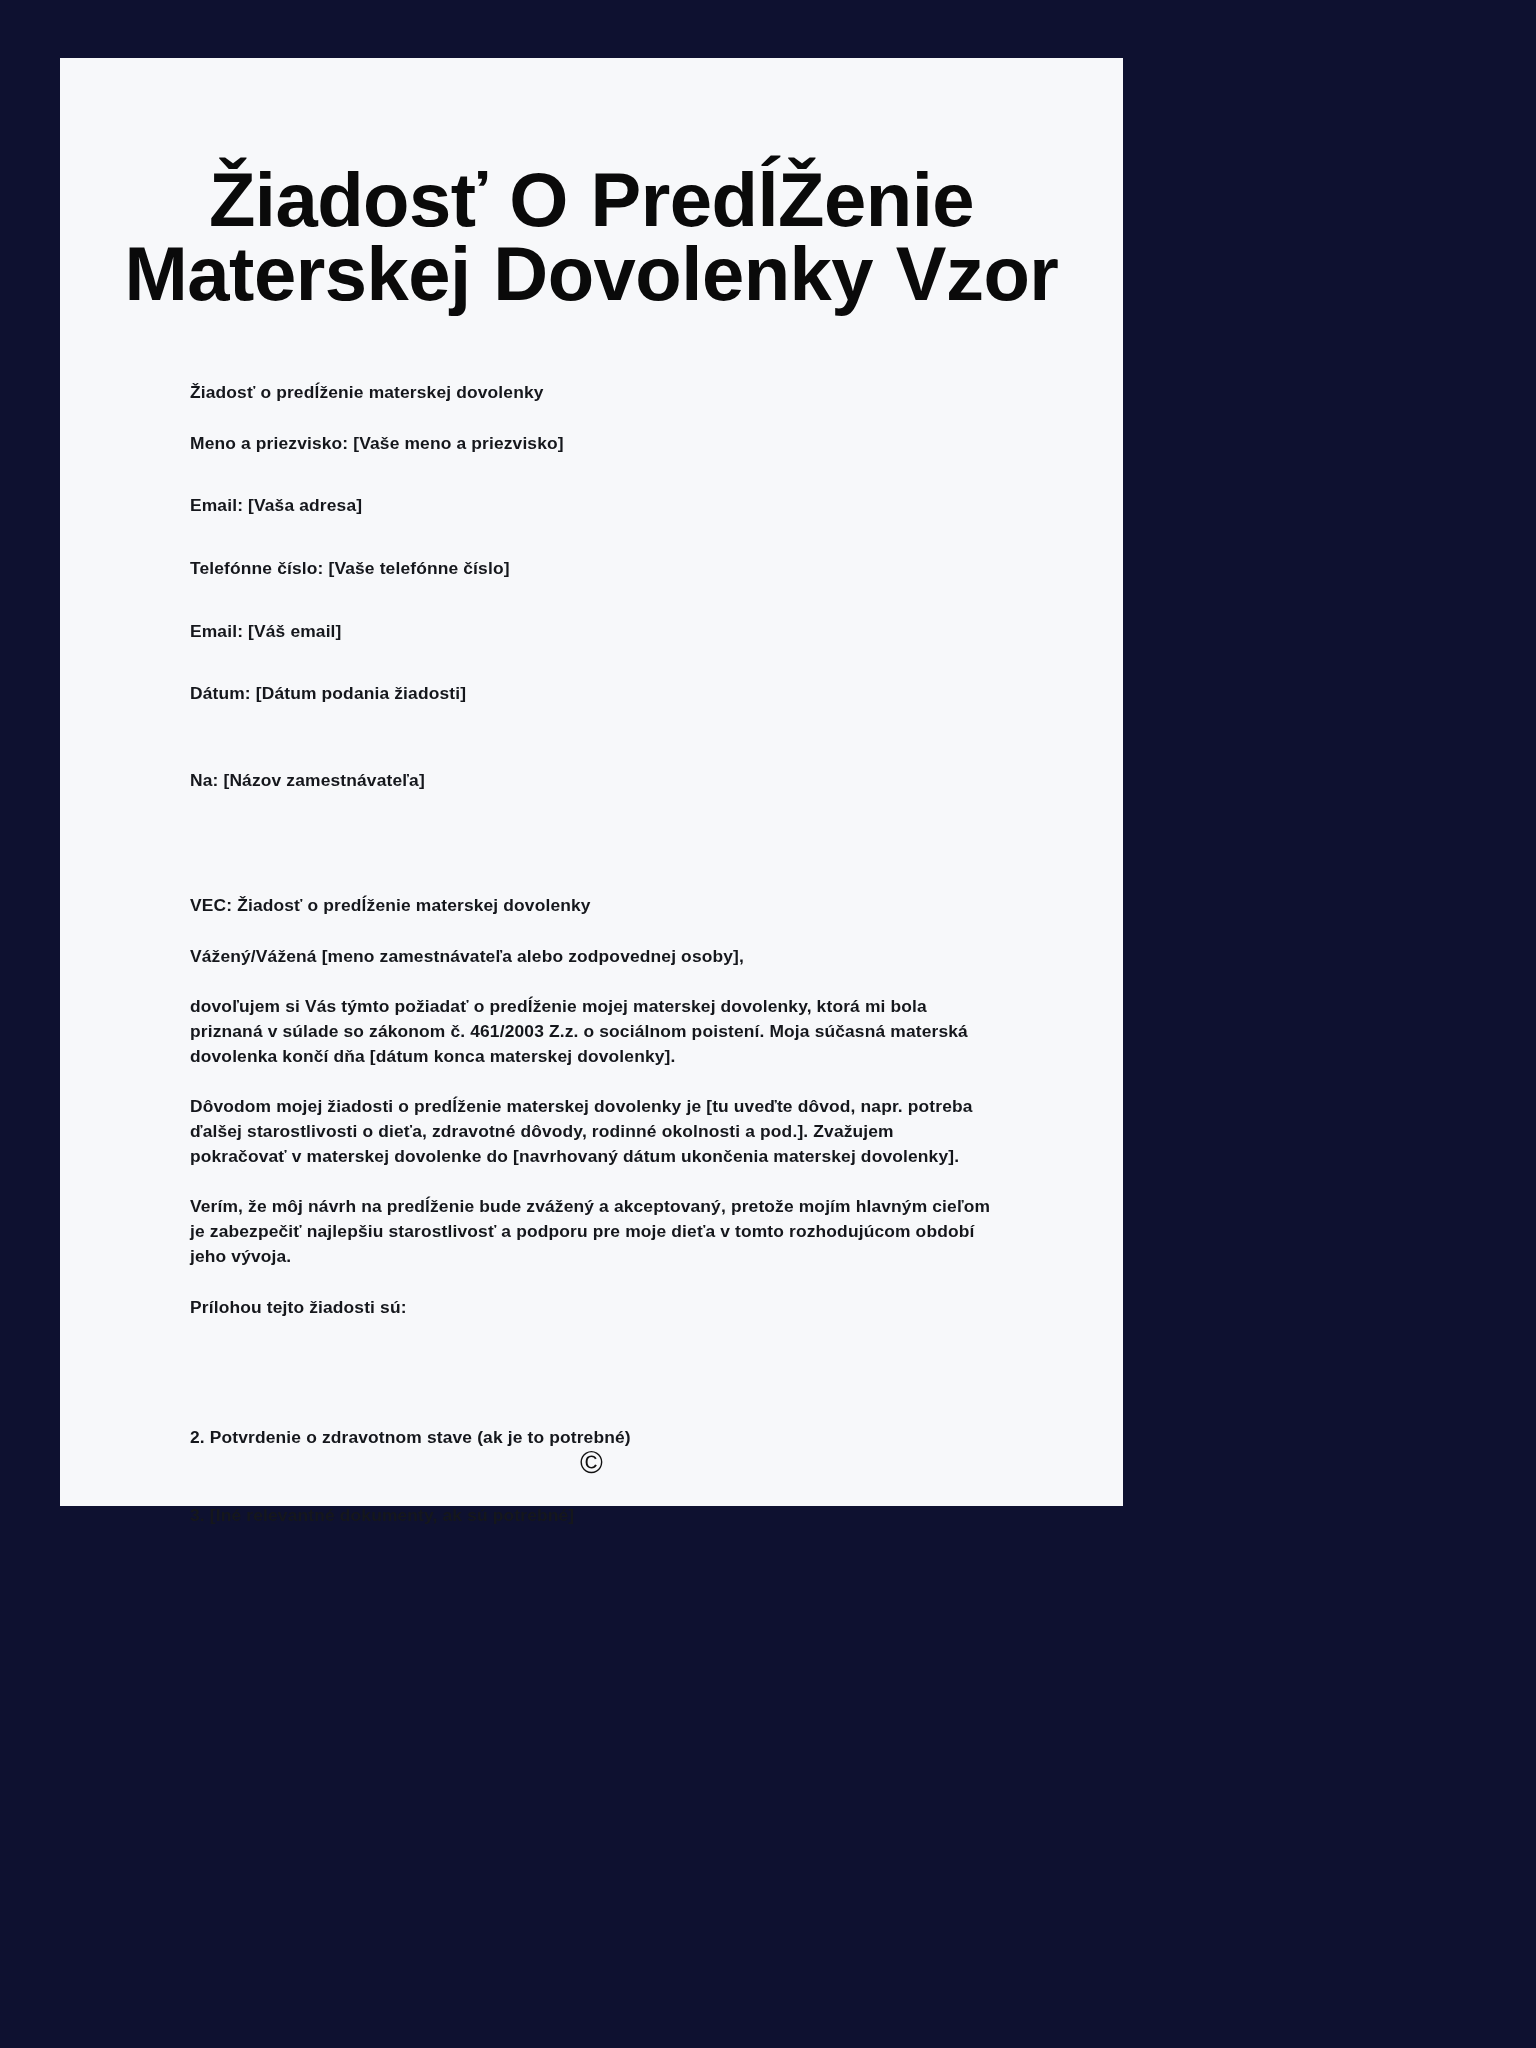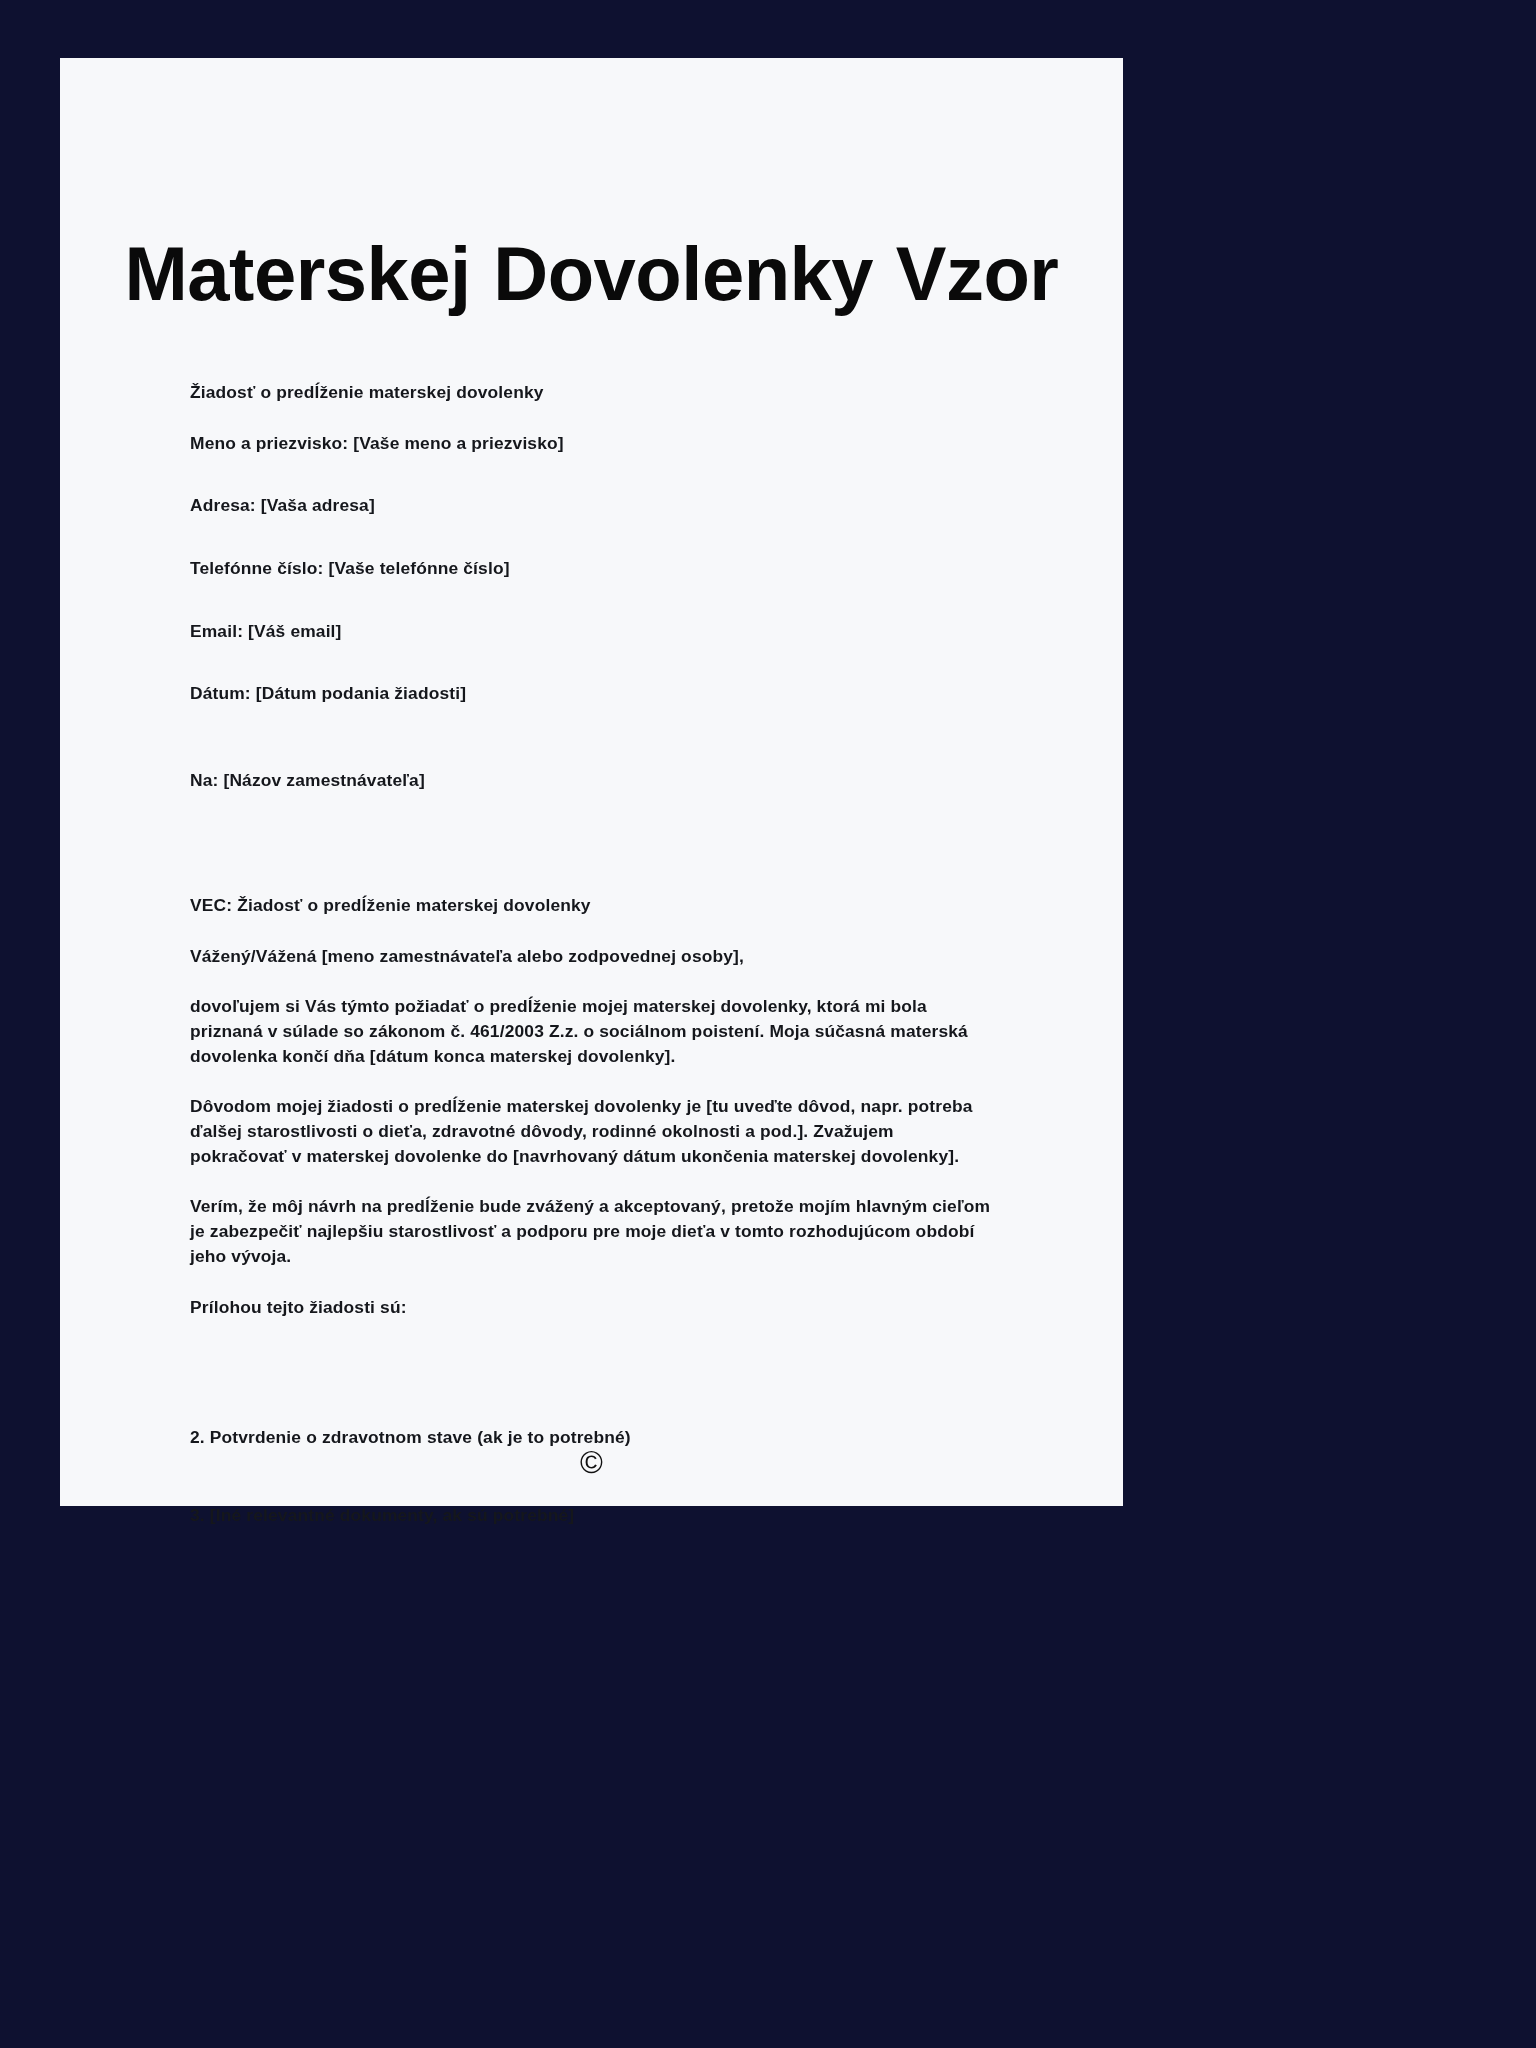--- a/index.html
+++ b/index.html
@@ -81,35 +81,36 @@
   }
 </style>
 </head>
 <body>
 
 <div class="page">
   <div class="doc-card">
     <div class="doc-inner">
 
       <h1 class="doc-title">
+        <span>Žiadosť O PredĺŽenie</span>
         <br>
         <span>Materskej Dovolenky Vzor</span>
       </h1>
 
       <div class="spacer-top"></div>
 
       <div class="body-wrap">
 
         <p class="para">Žiadosť o predĺženie materskej dovolenky</p>
         <div class="spacer-sm"></div>
 
         <p class="para">Meno a priezvisko: [Vaše meno a priezvisko]</p>
         <div class="spacer-md"></div>
 
-        <p class="para">Adresa: [Vaša adresa]</p>
+        <p class="para">Email: [Vaša adresa]</p>
         <div class="spacer-md"></div>
 
         <p class="para">Telefónne číslo: [Vaše telefónne číslo]</p>
         <div class="spacer-md"></div>
 
         <p class="para">Email: [Váš email]</p>
         <div class="spacer-md"></div>
 
         <p class="para">Dátum: [Dátum podania žiadosti]</p>
         <div class="spacer-xl"></div>

